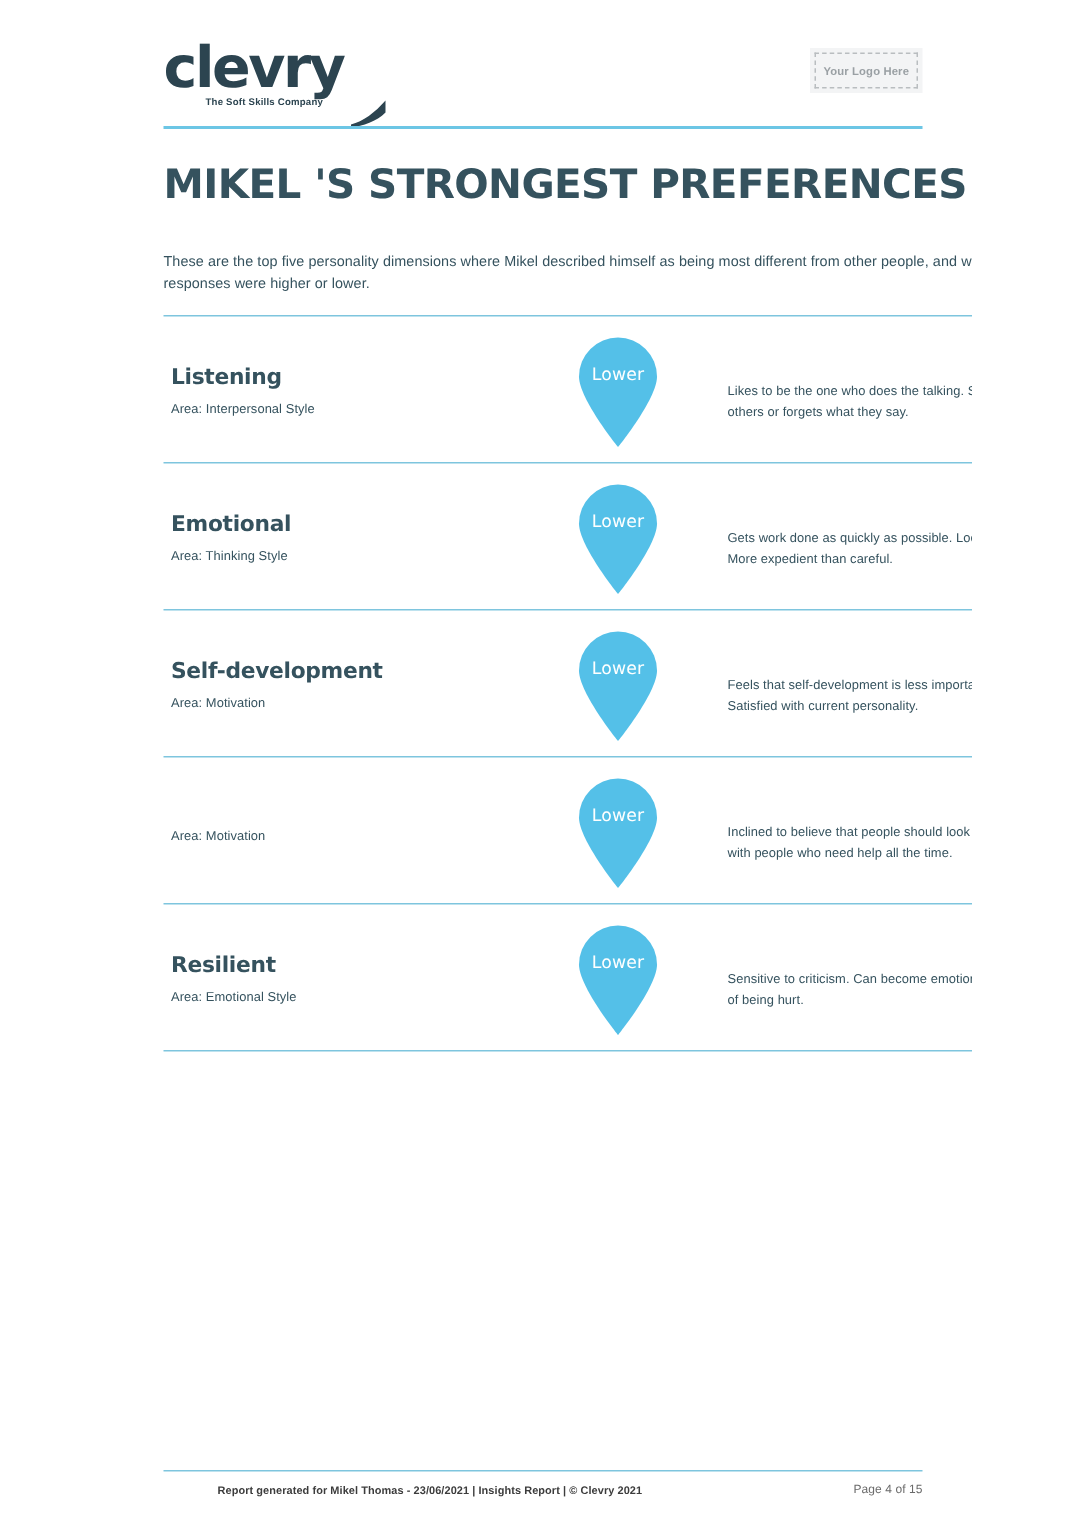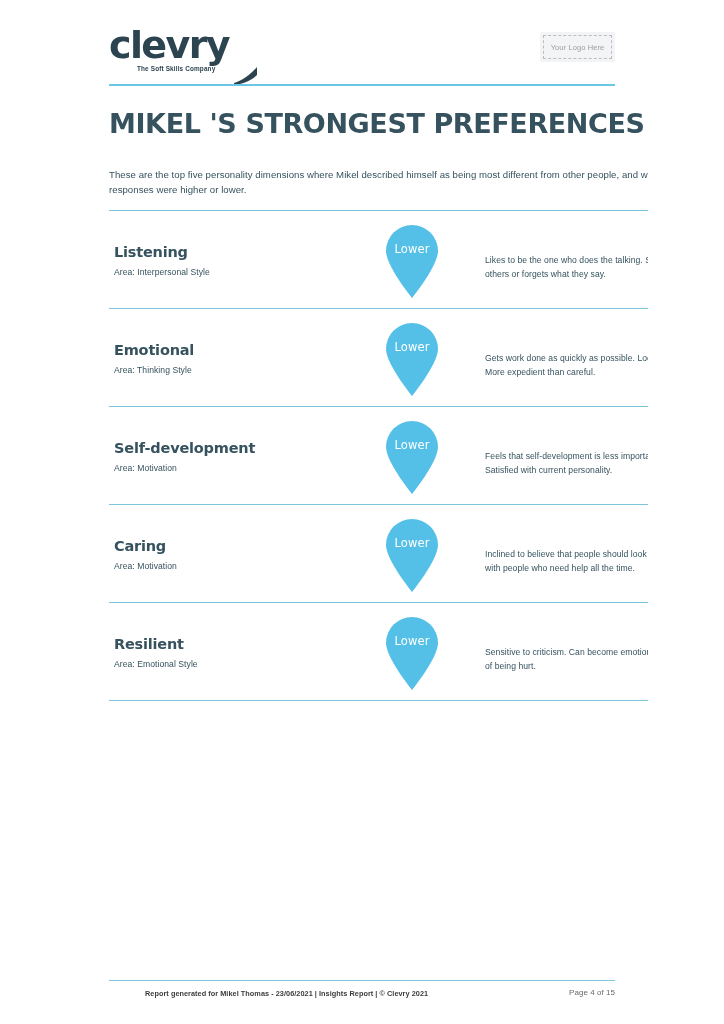--- a/index.html
+++ b/index.html
@@ -64,20 +64,21 @@
   .logo-placeholder {
     position: absolute;
     right: 33px;
     top: 32px;
     width: 75px;
     height: 30px;
     background: #f3f4f5;
     display: flex;
     align-items: center;
     justify-content: center;
+    font-weight: bold;
   }
   .logo-placeholder .inner {
     border: 1px dashed #b9bdc0;
     width: 67px;
     height: 22px;
     display: flex;
     align-items: center;
     justify-content: center;
     font-size: 7.5px;
     color: #9aa0a4;
@@ -291,21 +292,20 @@
           </svg>
           <span class="pin-label">Lower</span>
         </div>
       </div>
       <div class="row-desc">Feels that self-development is less important than getting a job done. Satisfied with current personality.</div>
     </div>
 
     <div class="divider"></div>
     <div class="row">
       <div class="row-left">
-        <div class="dim-name">Caring</div>
         <div class="dim-area">Area: Motivation</div>
       </div>
       <div class="row-pin">
         <div class="pin">
           <svg width="60" height="77" viewBox="0 0 60 77">
             <path d="M30 77 C30 77 4 45 4 30 A26 26 0 1 1 56 30 C56 45 30 77 30 77 Z" fill="#54c0e8"></path>
           </svg>
           <span class="pin-label">Lower</span>
         </div>
       </div>

